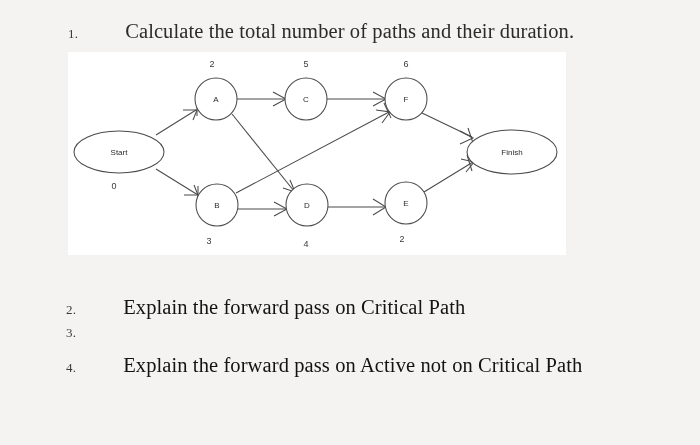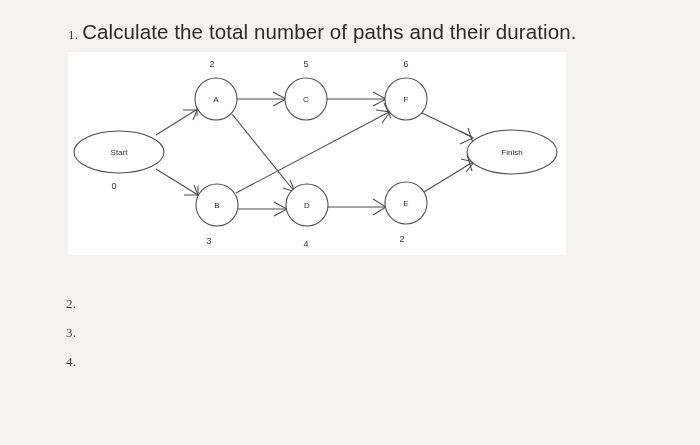--- a/index.html
+++ b/index.html
@@ -33,24 +33,25 @@
     gap: 4px;
     white-space: nowrap;
   }
   .q-num {
     font-family: "Liberation Serif", serif;
     font-size: 13px;
     color: #3a3a3a;
     letter-spacing: 0.2px;
   }
   .q-text {
-    font-family: Liberation Sans, sans-serif;
+    font-family: Liberation Serif, serif;
     font-size: 20.5px;
     color: #2b2b2b;
     letter-spacing: 0.1px;
+    margin-left: 43px;
   }
 
   
   .diagram-panel {
     position: absolute;
     left: 68px;
     top: 52px;
     width: 498px;
     height: 203px;
     background: #ffffff;
@@ -222,22 +223,24 @@
         <text class="node-text" x="338" y="154" text-anchor="middle">E</text>
         <text class="dur-text" x="334" y="190" text-anchor="middle">2</text>
       </g>
 
     </svg>
   </div>
 
   <div class="q-list">
     <div class="q-row">
       <span class="q-num">2.</span>
+      <span class="q-text">Explain the forward pass on Critical Path</span>
     </div>
     <div class="q-row">
       <span class="q-num">3.</span>
     </div>
     <div class="q-row">
       <span class="q-num">4.</span>
+      <span class="q-text">Explain the forward pass on Active not on Critical Path</span>
     </div>
   </div>
 
 </div>
 
 </body></html>

